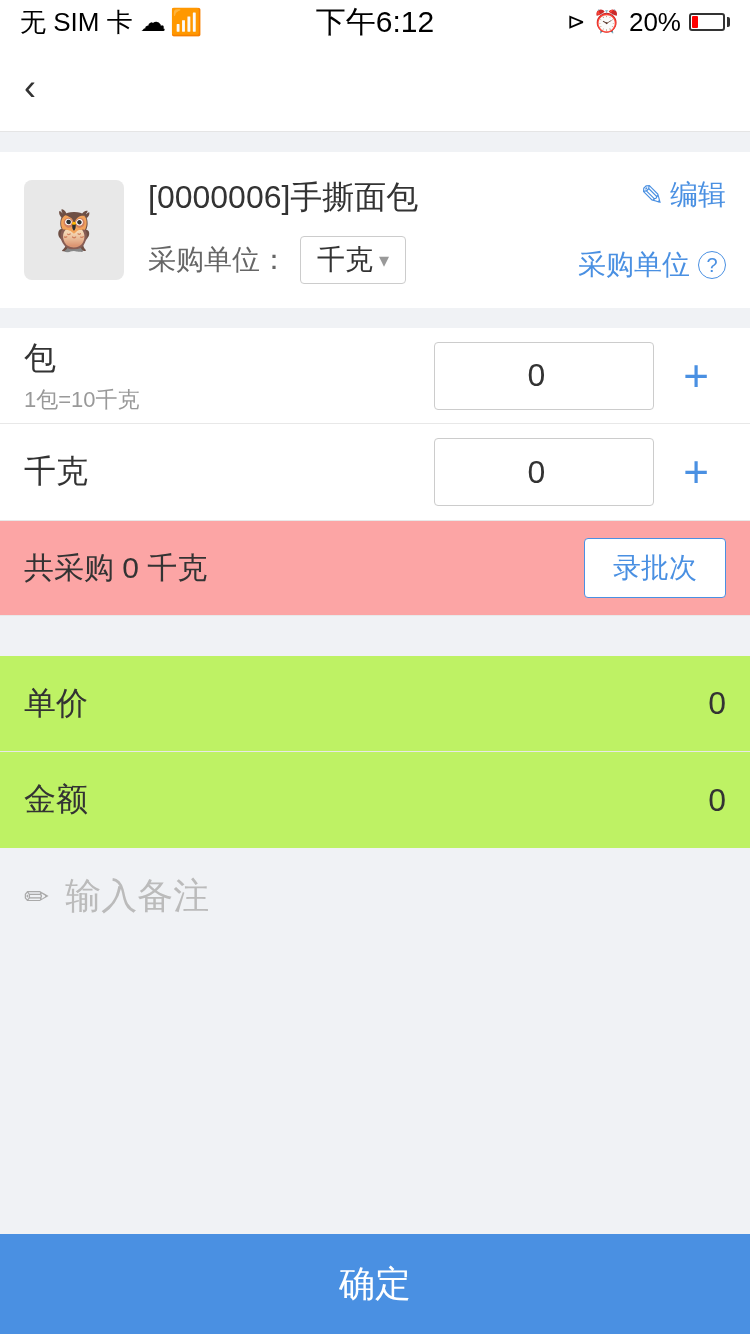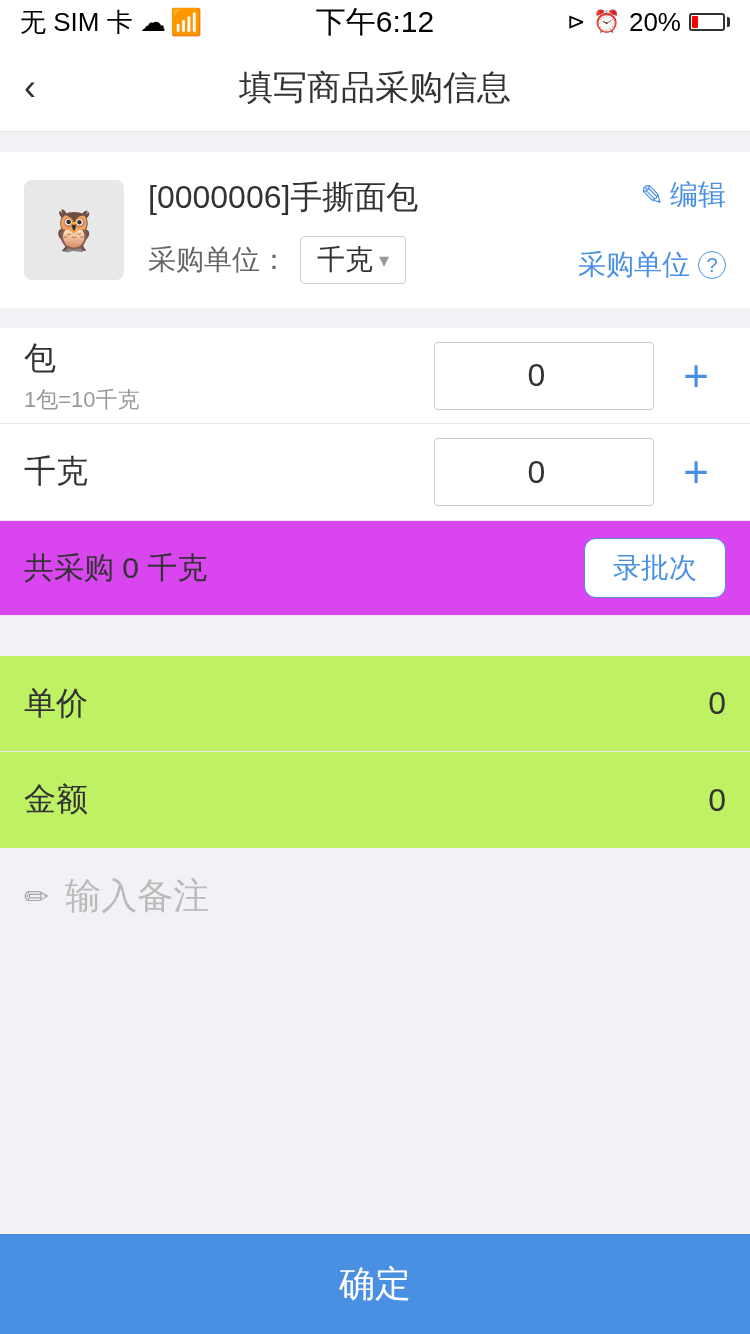--- a/index.html
+++ b/index.html
@@ -253,21 +253,21 @@
     }
     .total-label {
       font-size: 30px;
       color: #333;
     }
     .batch-btn {
       margin-left: auto;
       border: 1.5px solid #4a90e2;
       color: #4a90e2;
       background: #fff;
-      border-radius: 12px;
+      border-radius: 4px;
       padding: 10px 28px;
       font-size: 28px;
       cursor: pointer;
     }
 
     
     .info-section {
       background: #bef264;
       margin-top: 20px;
     }
@@ -351,21 +351,20 @@
       <div class="battery-body">
         <div class="battery-fill"></div>
       </div>
       <div class="battery-tip"></div>
     </div>
   </div>
 </div>
 
 <div class="nav-bar">
   <span class="nav-back">‹</span>
-  <span class="nav-title">填写商品采购信息</span>
 </div>
 
 <div class="product-card">
   <div class="product-img">
     <span class="product-img-owl">🦉</span>
   </div>
   <div class="product-info">
     <div class="product-name">[0000006]手撕面包</div>
     <div class="product-unit-row">
       <span class="unit-label">采购单位：</span>
@@ -406,21 +405,21 @@
     <div class="input-row-label">
       <span>千克</span>
     </div>
     <div class="input-row-right">
       <input class="qty-input" type="number" value="0" style="">
       <button class="plus-btn">+</button>
     </div>
   </div>
 </div>
 
-<div class="total-row" style="background:#d946ef; border-top: 1px solid #e8e8e8; border-bottom: 1px solid #e8e8e8;">
+<div class="total-row" style="background:#fca5a5; border-top: 1px solid #e8e8e8; border-bottom: 1px solid #e8e8e8;">
   <span class="total-label">共采购 0 千克</span>
   <button class="batch-btn">录批次</button>
 </div>
 
 <div class="section-divider"></div>
 
 <div class="info-section">
   <div class="info-row">
     <span class="info-label">单价</span>
     <span class="info-value">0</span>

